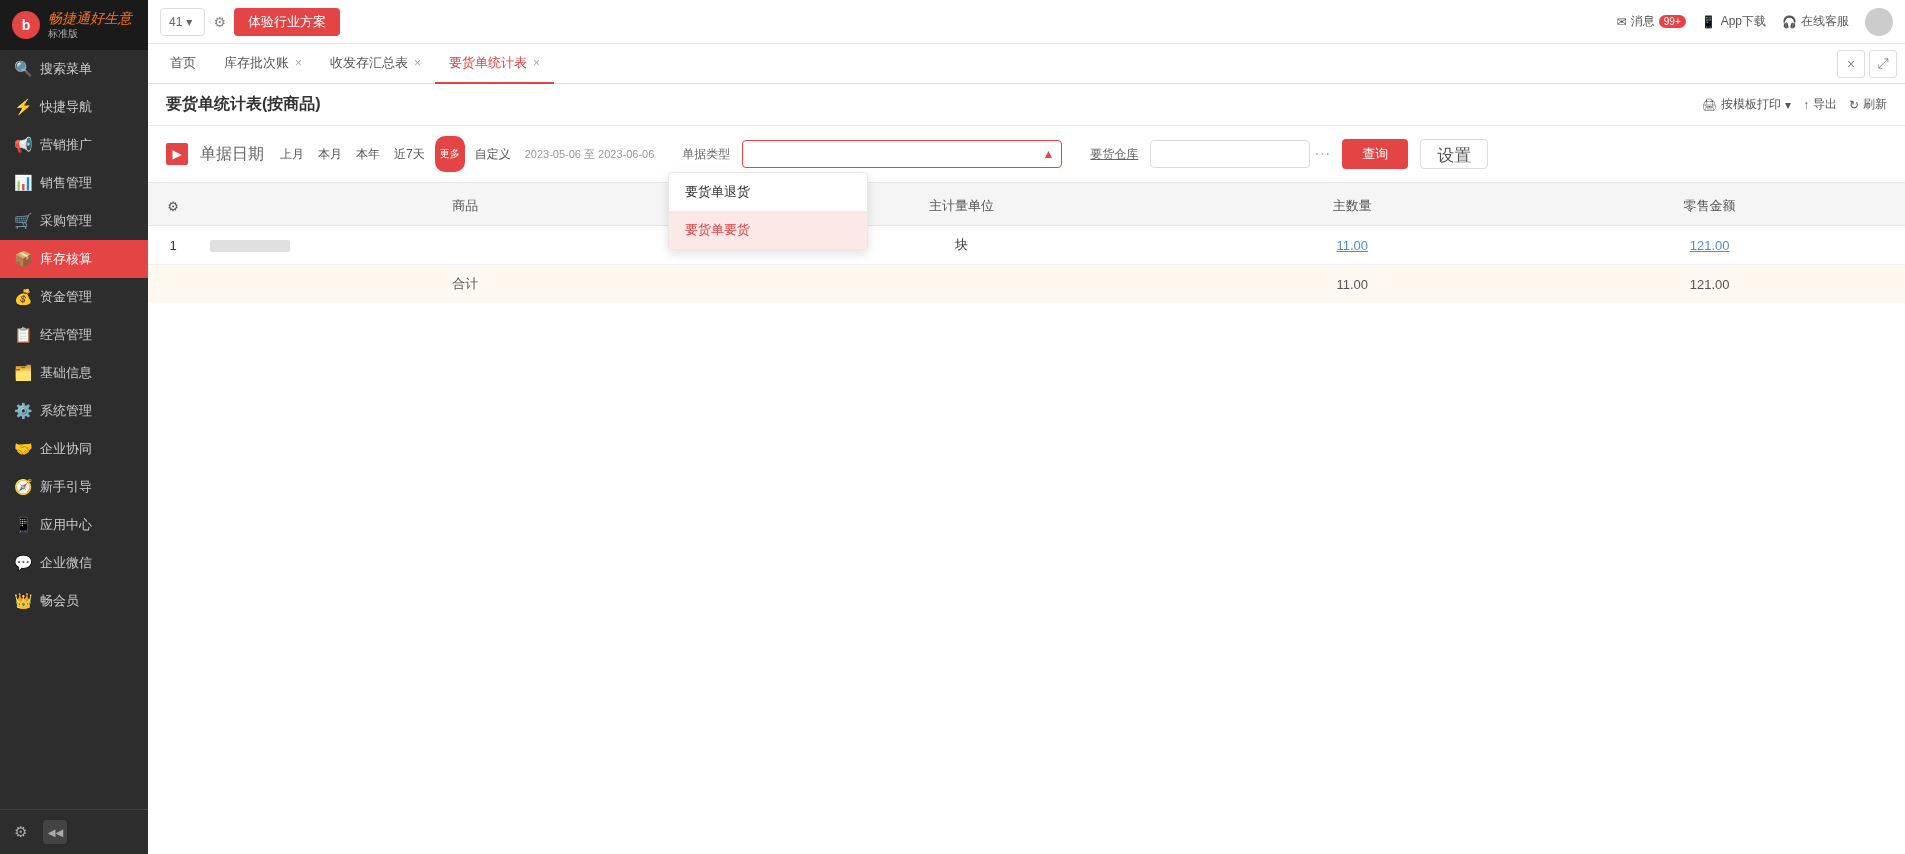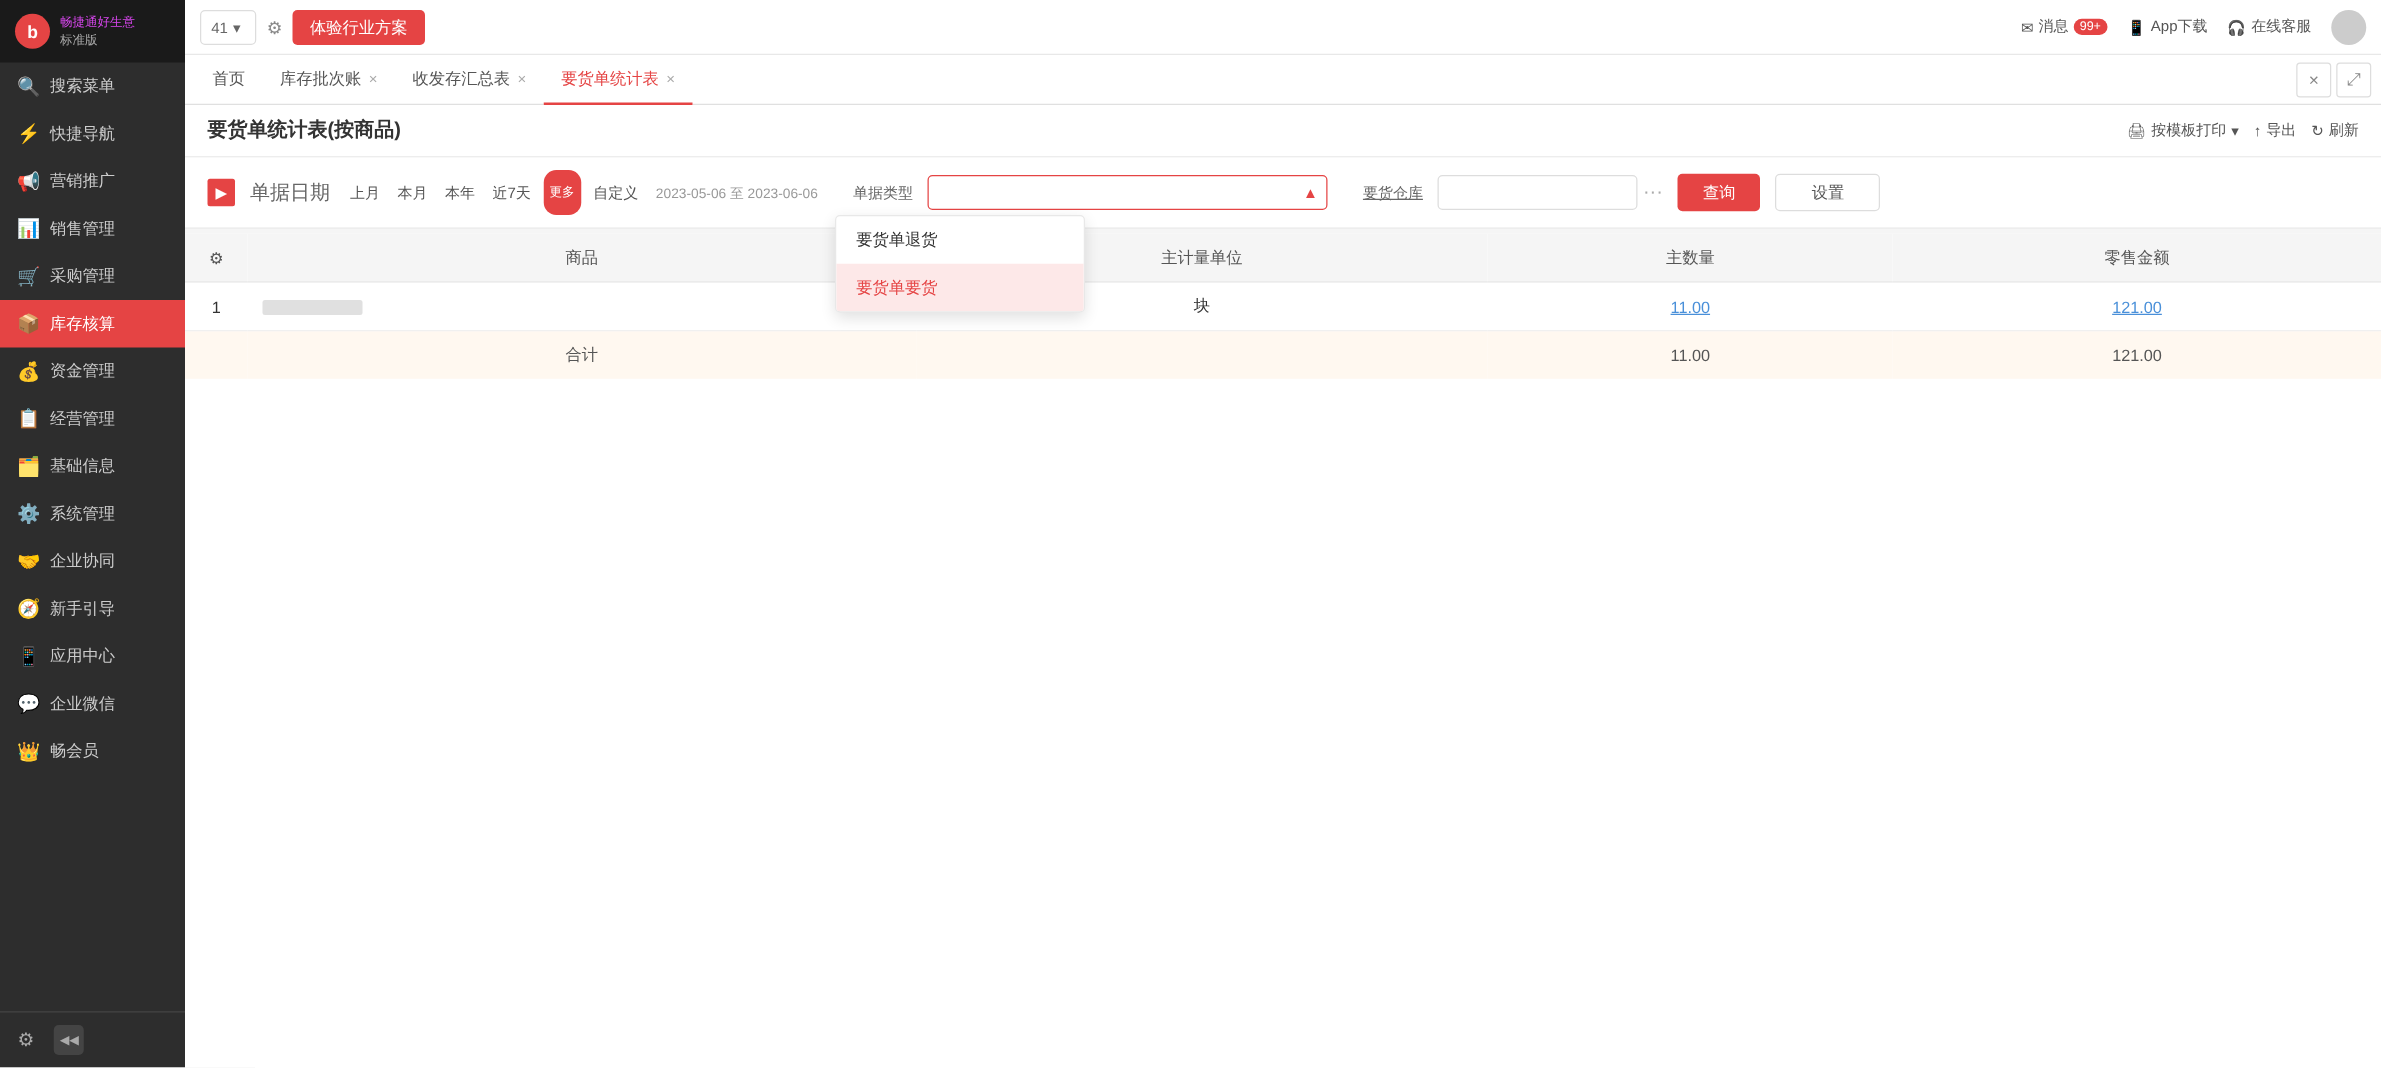--- a/index.html
+++ b/index.html
@@ -26,21 +26,21 @@
     }
     .sidebar-logo-icon {
       width: 28px;
       height: 28px;
       background: #e54444;
       border-radius: 50%;
       display: flex; align-items: center; justify-content: center;
       color: white; font-size: 14px; font-weight: bold; margin-right: 8px;
       flex-shrink: 0;
     }
-    .sidebar-logo-text { font-size: 10px; color: #d946ef; line-height: 1.3; }
+    .sidebar-logo-text { font-size: 14px; color: #f97316; line-height: 1.3; font-style: italic; }
     .sidebar-logo-sub { font-size: 10px; color: #aaa; }
     .sidebar-scroll { flex: 1; overflow-y: auto; overflow-x: hidden; }
     .sidebar-scroll::-webkit-scrollbar { width: 4px; }
     .sidebar-scroll::-webkit-scrollbar-thumb { background: #555; }
     .sidebar-item {
       display: flex;
       align-items: center;
       padding: 10px 14px;
       cursor: pointer;
       color: #ccc;
@@ -340,23 +340,23 @@
       padding: 5px 20px;
       cursor: pointer;
       font-size: 13px;
       height: 30px;
     }
     .settings-btn {
       background: #fff;
       color: #555;
       border: 1px solid #ddd;
       border-radius: 4px;
-      padding: 4px 28px;
-      cursor: pointer;
-      font-size: 13px;
+      padding: 4px 16px;
+      cursor: pointer;
+      font-size: 17px;
       height: 30px;
     }
 
     
     .dropdown-menu {
       position: absolute;
       top: 46px;
       left: 520px;
       background: #fff;
       border: 1px solid #e8e8e8;

